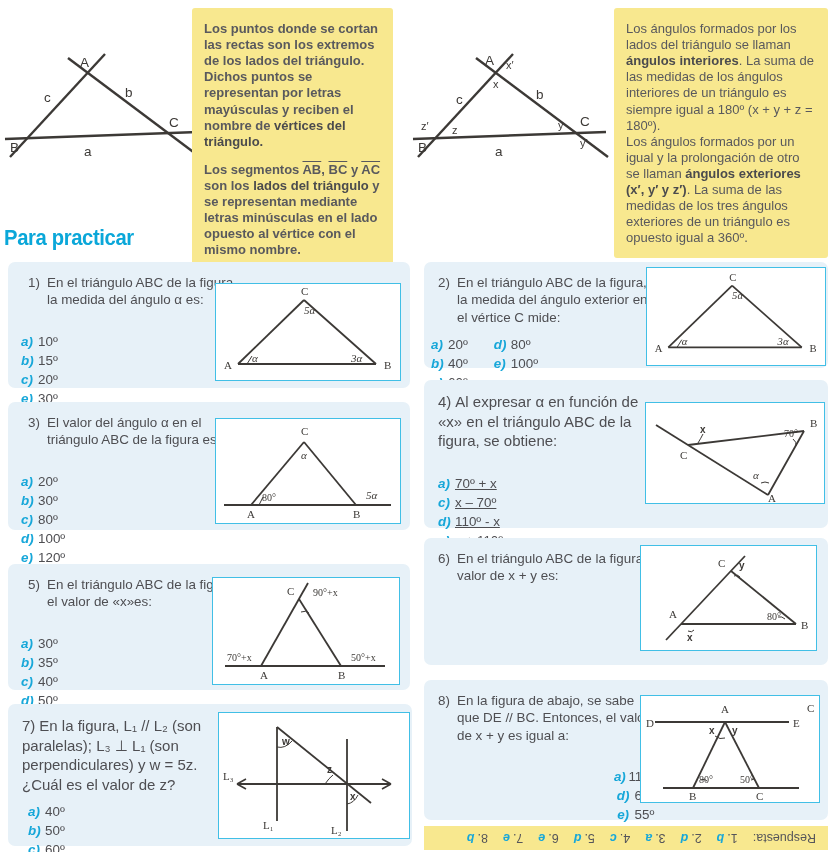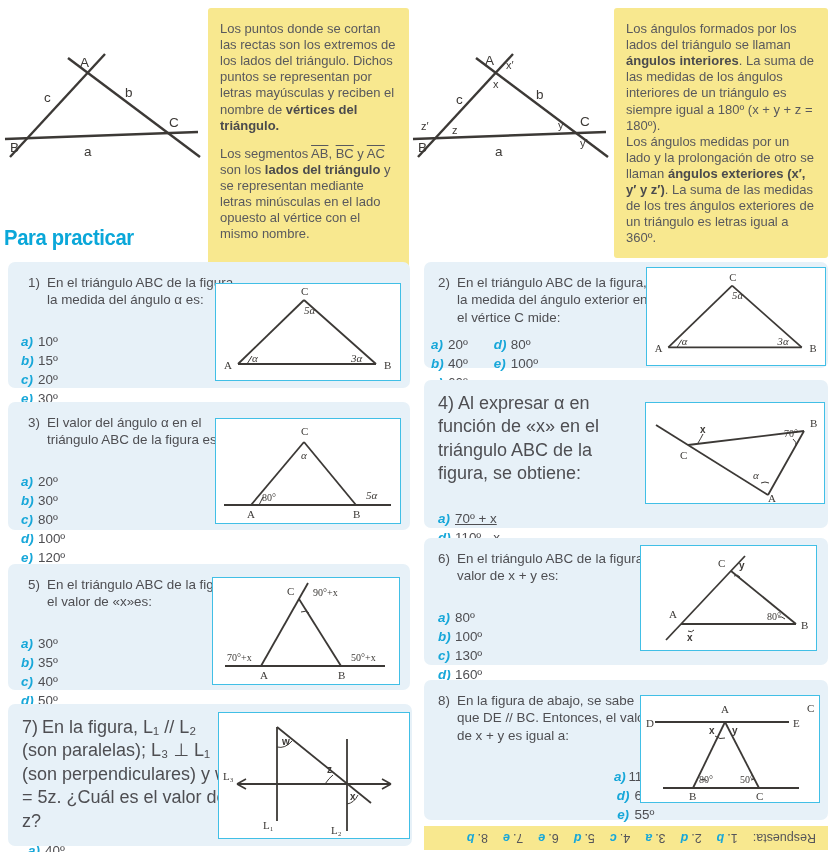--- a/index.html
+++ b/index.html
@@ -17,21 +17,21 @@
   
   .heading{position:absolute;left:4px;top:225px;font-size:22px;font-weight:bold;
            color:#0aa7d9;letter-spacing:-0.4px;transform:scaleX(.92);transform-origin:left;}
 
   
   .panel{position:absolute;background:#e7f1f8;border-radius:7px;box-sizing:border-box;
          padding:12px 0 0 20px;color:#4e4e52;}
   .q{display:flex;font-size:13.4px;line-height:1.3;}
   .qnum{width:19px;flex:none;}
   .qtext{display:block;}
-  .qflow{font-size:18px;line-height:1.3;}
+  .qflow{font-size:15px;line-height:1.3;}
   .qflow .qnum{display:inline;width:auto;margin-right:4px;}
   .opts{margin-top:23px;margin-left:-7px;}
   .opt{font-size:13.4px;line-height:1.42;color:#4e4e52;}
   .ol{color:#17a7d9;font-weight:bold;font-style:italic;display:inline-block;min-width:17px;}
   .twocol{display:flex;gap:26px;}
 
   
   .dbox{position:absolute;background:#fff;border:1.6px solid #41bfe6;box-sizing:border-box;}
   svg{display:block;}
   svg text{font-family:"Liberation Serif","DejaVu Serif",serif;font-size:11px;fill:#3c3936;}
@@ -61,21 +61,21 @@
       <line x1="5" y1="134" x2="198" y2="127"></line>
     </g>
     <text x="80" y="62">A</text>
     <text x="44" y="97">c</text>
     <text x="125" y="92">b</text>
     <text x="10" y="147">B</text>
     <text x="169" y="122">C</text>
     <text x="84" y="151">a</text>
   </svg>
 
-  <div class="ybox" style="left:208px;top:8px;width:201px;height:286px;">
+  <div class="ybox" style="left:192px;top:8px;width:201px;height:286px;font-weight:bold;">
     <p><span>Los puntos donde se cortan las rectas son los extremos de los lados del triángulo. Dichos puntos se representan por letras mayúsculas y reciben el nombre de </span><b>vértices del triángulo.</b></p>
     <p><span>Los segmentos </span><span class="ov">AB</span><span>, </span><span class="ov">BC</span><span> y </span><span class="ov">AC</span><span> son los </span><b>lados del triángulo</b><span> y  se representan mediante letras minúsculas en el lado opuesto al vértice con el mismo nombre.</span></p>
   </div>
 
   <svg class="topdia" style="position:absolute;left:408px;top:5px" width="206" height="222" viewBox="0 0 206 222">
     <g stroke-width="2.4">
       <line x1="10" y1="152" x2="105" y2="49"></line>
       <line x1="68" y1="53" x2="200" y2="152"></line>
       <line x1="5" y1="134" x2="198" y2="127"></line>
     </g>
@@ -88,21 +88,21 @@
     <text class="sm" x="44" y="129">z</text>
     <text x="10" y="147">B</text>
     <text class="sm" x="150" y="124">y</text>
     <text x="172" y="121">C</text>
     <text class="sm" x="172" y="142">y′</text>
     <text x="87" y="151">a</text>
   </svg>
 
   <div class="ybox" style="left:614px;top:8px;width:214px;height:250px;">
     <p style="margin-bottom:0"><span>Los ángulos formados por los lados del triángulo se llaman </span><b>ángulos interiores</b><span>. La suma de las medidas de los ángulos interiores de un triángulo es siempre igual a 180º (x + y + z = 180º).</span></p>
-    <p><span>Los ángulos medidas por un lado y  la prolongación de otro se llaman </span><b>ángulos exteriores (x′, y′ y  z′)</b><span>. La suma de las medidas de los tres ángulos exteriores de un triángulo es letras igual a 360º.</span></p>
+    <p><span>Los ángulos formados por un igual y  la prolongación de otro se llaman </span><b>ángulos exteriores (x′, y′ y  z′)</b><span>. La suma de las medidas de los tres ángulos exteriores de un triángulo es opuesto igual a 360º.</span></p>
     <p><span>La medida de un ángulo exterior es igual a la suma de las medidas de los ángulos interiores no adyacentes a él (x′= y + z; y′= x + z; z′= x + y).</span></p>
   </div>
 
   <div class="heading">Para practicar</div>
 
   <div class="panel" style="left:8px;top:262px;width:402px;height:126px;">
     <div class="q">
       <span class="qnum">1)</span>
       <span class="qtext" style="width:196px">En el triángulo ABC de la figura, la medida del ángulo α es:</span>
     </div>
@@ -193,20 +193,21 @@
       </svg>
     </div>
   </div>
 
   <div class="panel" style="left:424px;top:380px;width:404px;height:148px;padding-left:14px;">
     <div class="qflow" style="width:206px;">
       <span class="qnum">4)</span><span>Al expresar  α  en función de «x» en el triángulo ABC de la figura, se obtiene:</span>
     </div>
     <div class="opts" style="margin-left:0;text-decoration:underline;">
       <div class="opt"><span class="ol">a)</span><span>70º + x</span></div>
+      <div class="opt"><span class="ol">c)</span><span>x – 70º</span></div>
       <div class="opt"><span class="ol">d)</span><span>110º - x</span></div>
       <div class="opt"><span class="ol">e)</span><span>x + 110º</span></div>
     </div>
     <div class="dbox" style="left:221px;top:22px;width:180px;height:102px;">
       <svg width="177" height="99" viewBox="0 0 177 99">
         <g stroke-width="1.8">
           <line x1="10" y1="22" x2="122" y2="92"></line>
             <line x1="42" y1="42" x2="158" y2="28"></line>
             <line x1="158" y1="28" x2="122" y2="92"></line>
           <path d="M52 40 Q55 35 57 31" stroke-width="1"></path>
@@ -250,27 +251,20 @@
         <text x="47" y="101">A</text>
         <text x="125" y="101">B</text>
       </svg>
     </div>
   </div>
 
   <div class="panel" style="left:424px;top:538px;width:404px;height:127px;padding-left:14px;">
     <div class="q">
       <span class="qnum">6)</span>
       <span class="qtext" style="width:206px">En el triángulo ABC de la figura, el valor de x + y es:</span>
-    </div>
-    <div class="opts" style="margin-left:0;">
-      <div class="opt"><span class="ol">a)</span><span>80º</span></div>
-      <div class="opt"><span class="ol">b)</span><span>100º</span></div>
-      <div class="opt"><span class="ol">c)</span><span>130º</span></div>
-      <div class="opt"><span class="ol">d)</span><span>160º</span></div>
-      <div class="opt"><span class="ol">e)</span><span>260º</span></div>
     </div>
     <div class="dbox" style="left:216px;top:7px;width:177px;height:106px;">
       <svg width="174" height="103" viewBox="0 0 174 103">
         <g stroke-width="1.8">
           <line x1="25" y1="94" x2="104" y2="10"></line>
             <line x1="40" y1="78" x2="155" y2="78"></line>
             <line x1="90" y1="25" x2="155" y2="78"></line>
           <path d="M47 85 Q51 87 53 84" stroke-width="1"></path>
           <path d="M93 30 Q97 28 99 31" stroke-width="1"></path>
           <path d="M137 71 Q141 70 144 73" stroke-width="1"></path>

